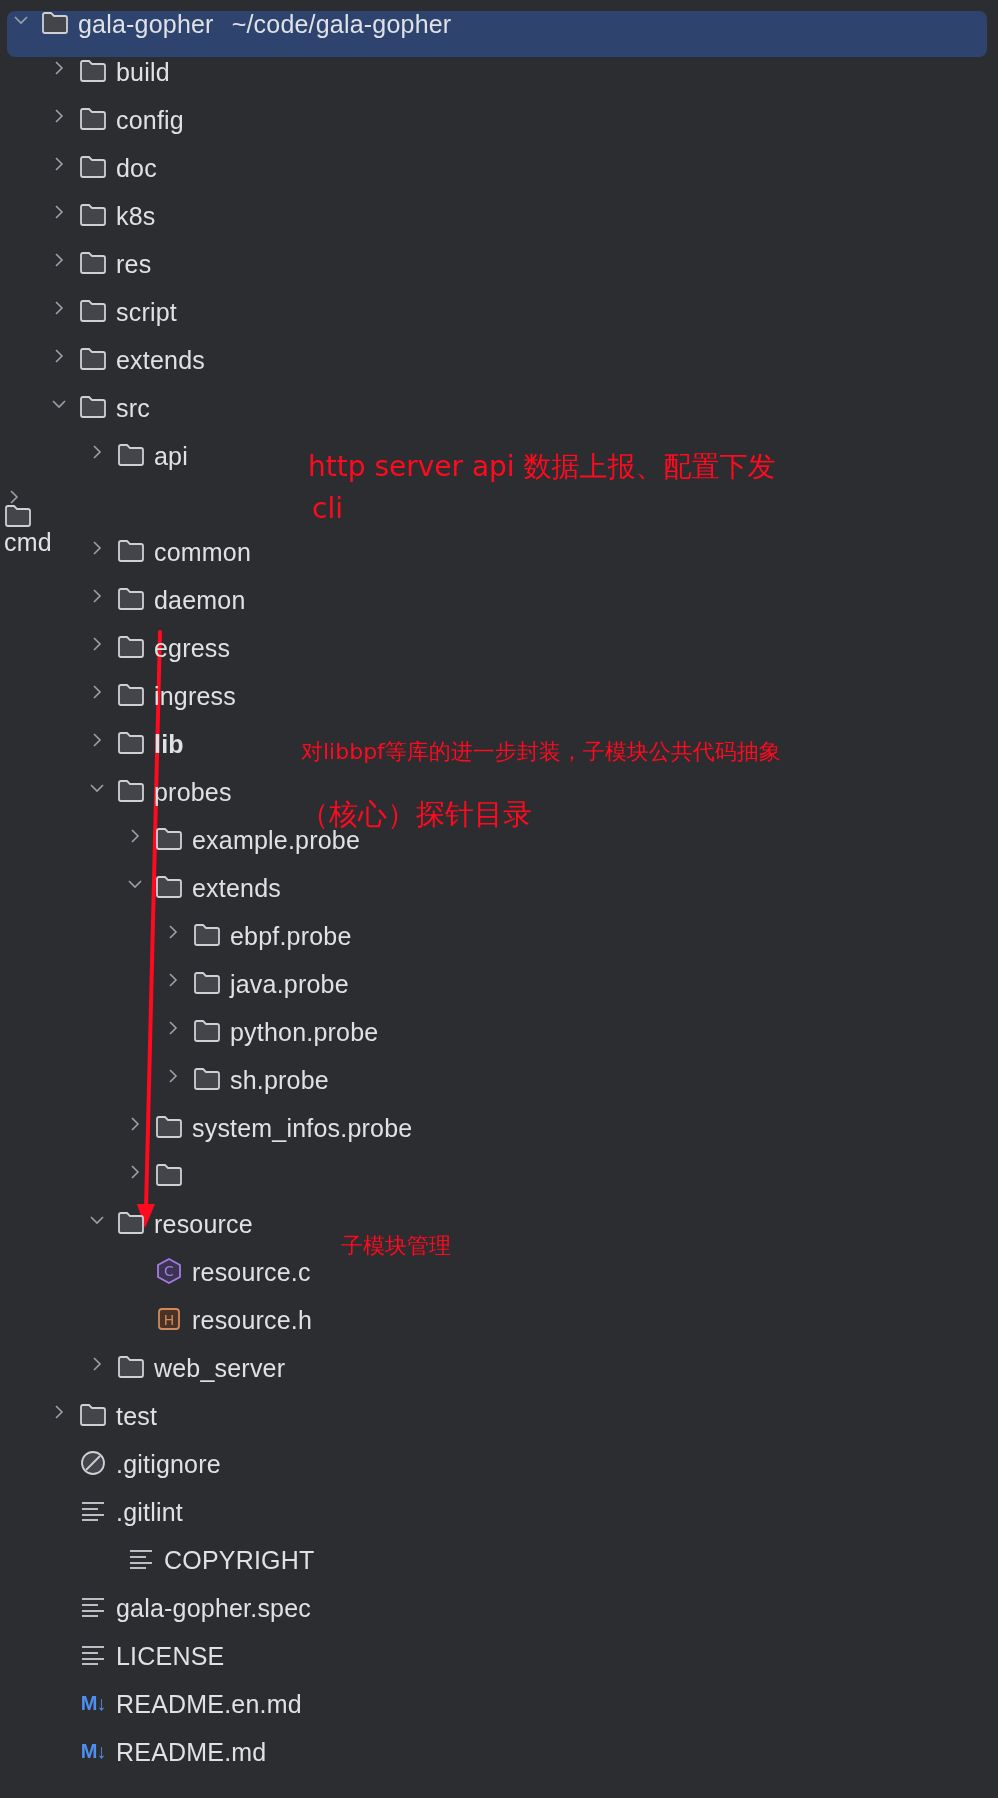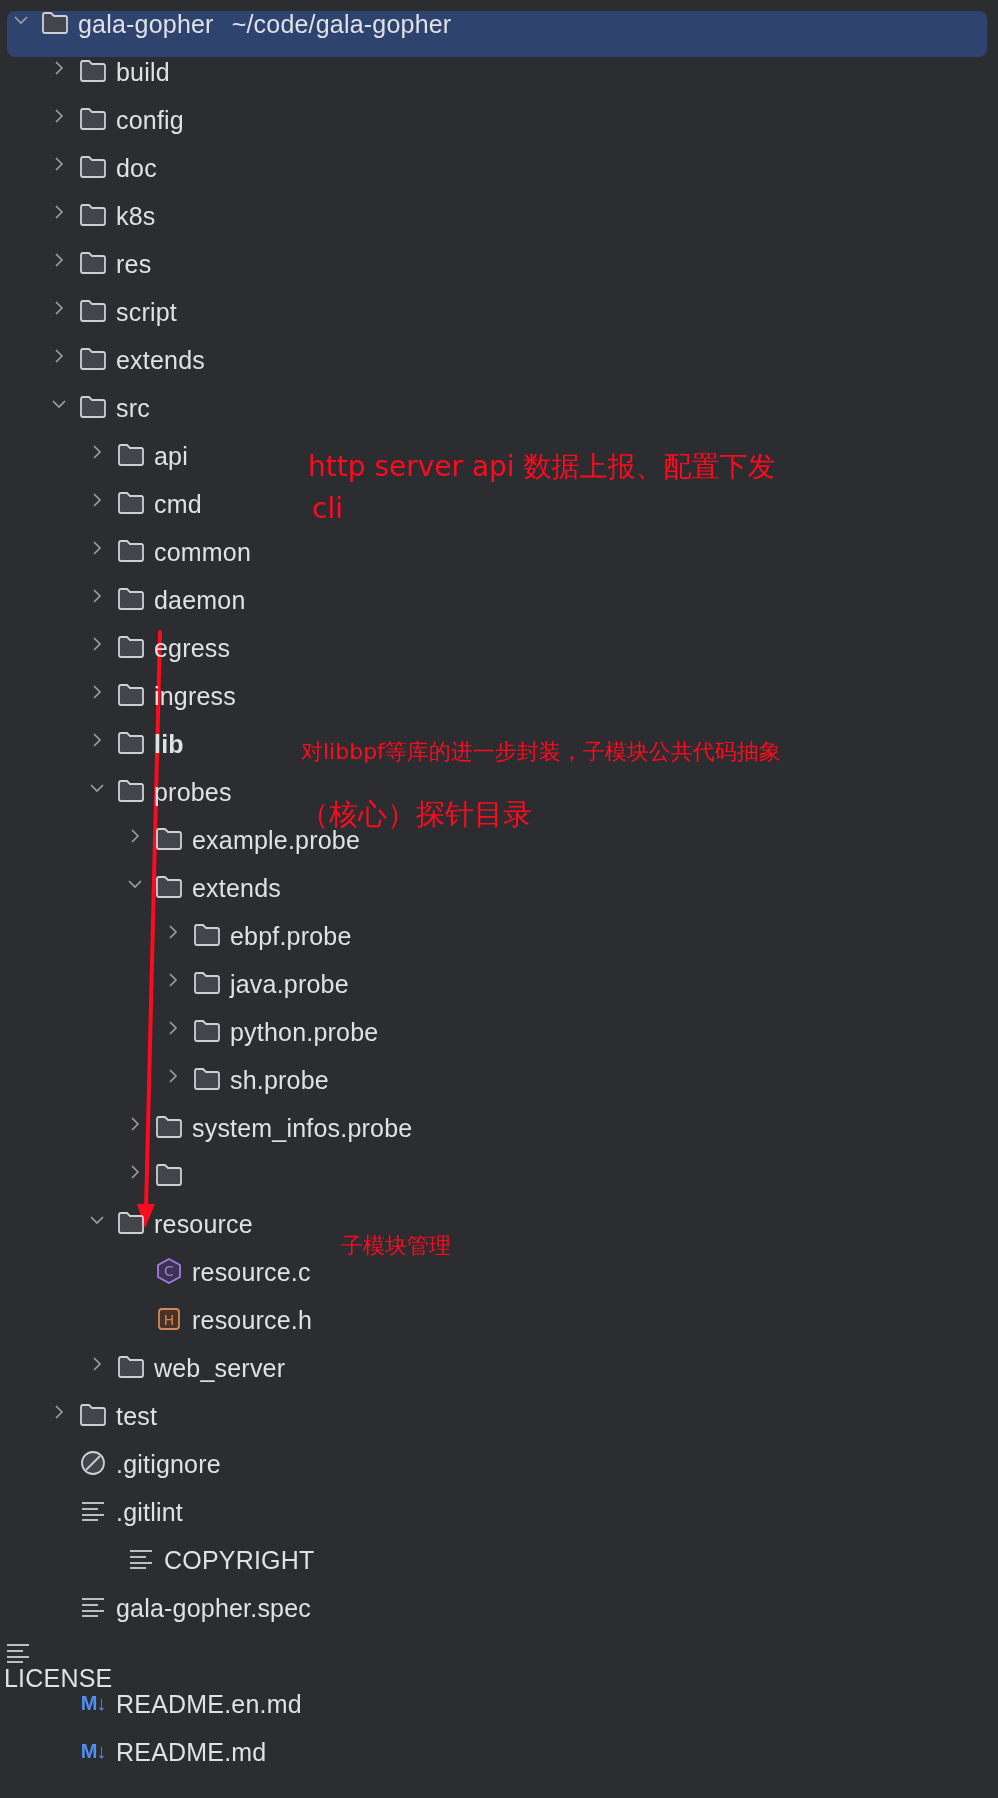--- a/index.html
+++ b/index.html
@@ -165,21 +165,21 @@
           <polyline points="4,1 10,7 4,13" fill="none" stroke="#9da0a8" stroke-width="1.6"></polyline>
         </svg>
       </span>
       <span class="icon">
         <svg width="28" height="24" viewBox="0 0 28 24">
           <path d="M2 4 Q2 2 4 2 L10 2 L13 5 L24 5 Q26 5 26 7 L26 20 Q26 22 24 22 L4 22 Q2 22 2 20 Z" fill="#43454a" stroke="#ced0d6" stroke-width="1.8"></path>
         </svg>
       </span>
       <span class="label">api</span>
     </div>
-    <div class="row" style="top: 490px;">
+    <div class="row" style="top: 490px; flex-direction: column;">
       <span style="width: 83px; display: inline-block;"></span>
       <span class="chev">
         <svg viewBox="0 0 14 14">
           <polyline points="4,1 10,7 4,13" fill="none" stroke="#9da0a8" stroke-width="1.6"></polyline>
         </svg>
       </span>
       <span class="icon">
         <svg width="28" height="24" viewBox="0 0 28 24">
           <path d="M2 4 Q2 2 4 2 L10 2 L13 5 L24 5 Q26 5 26 7 L26 20 Q26 22 24 22 L4 22 Q2 22 2 20 Z" fill="#43454a" stroke="#ced0d6" stroke-width="1.8"></path>
         </svg>
@@ -494,21 +494,21 @@
           <g stroke="#ced0d6" stroke-width="1.8">
             <line x1="2" y1="3" x2="24" y2="3"></line>
             <line x1="2" y1="9" x2="18" y2="9"></line>
             <line x1="2" y1="15" x2="24" y2="15"></line>
             <line x1="2" y1="20" x2="18" y2="20"></line>
           </g>
         </svg>
       </span>
       <span class="label">gala-gopher.spec</span>
     </div>
-    <div class="row" style="top: 1642px; flex-direction: column;">
+    <div class="row" style="top: 1642px;">
       <span style="width: 45px; display: inline-block;"></span>
       <span class="chev none"></span>
       <span class="icon">
         <svg width="26" height="22" viewBox="0 0 26 22">
           <g stroke="#ced0d6" stroke-width="1.8">
             <line x1="2" y1="3" x2="24" y2="3"></line>
             <line x1="2" y1="9" x2="18" y2="9"></line>
             <line x1="2" y1="15" x2="24" y2="15"></line>
             <line x1="2" y1="20" x2="18" y2="20"></line>
           </g>

